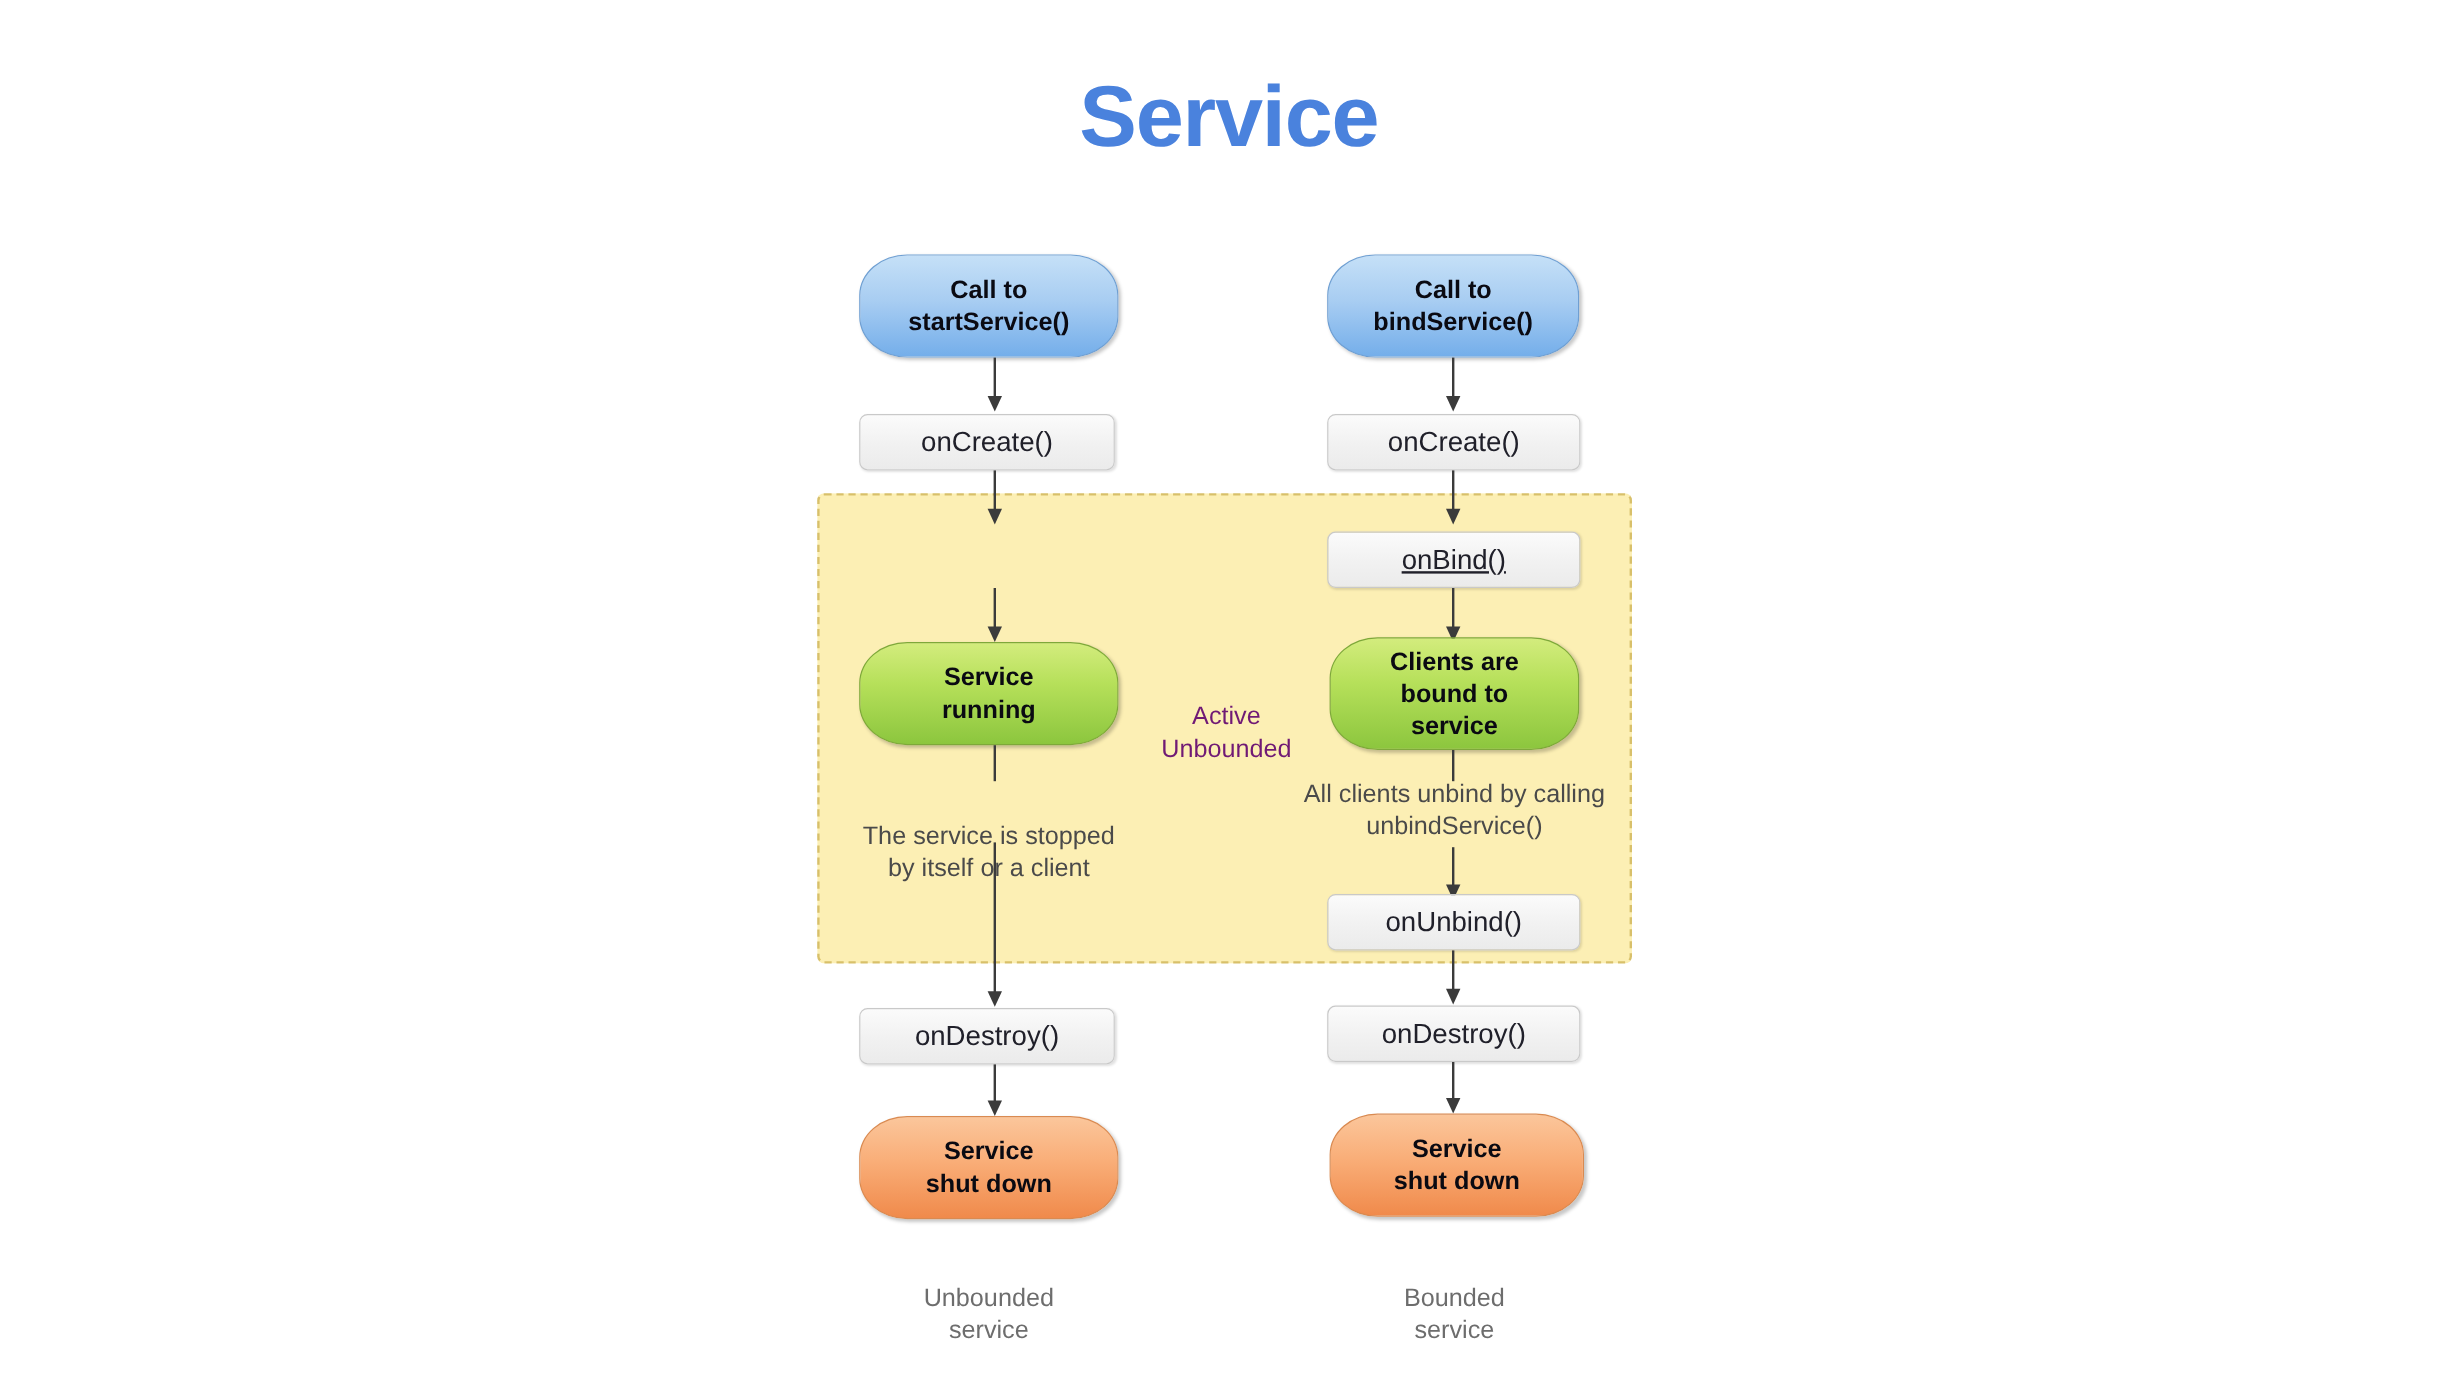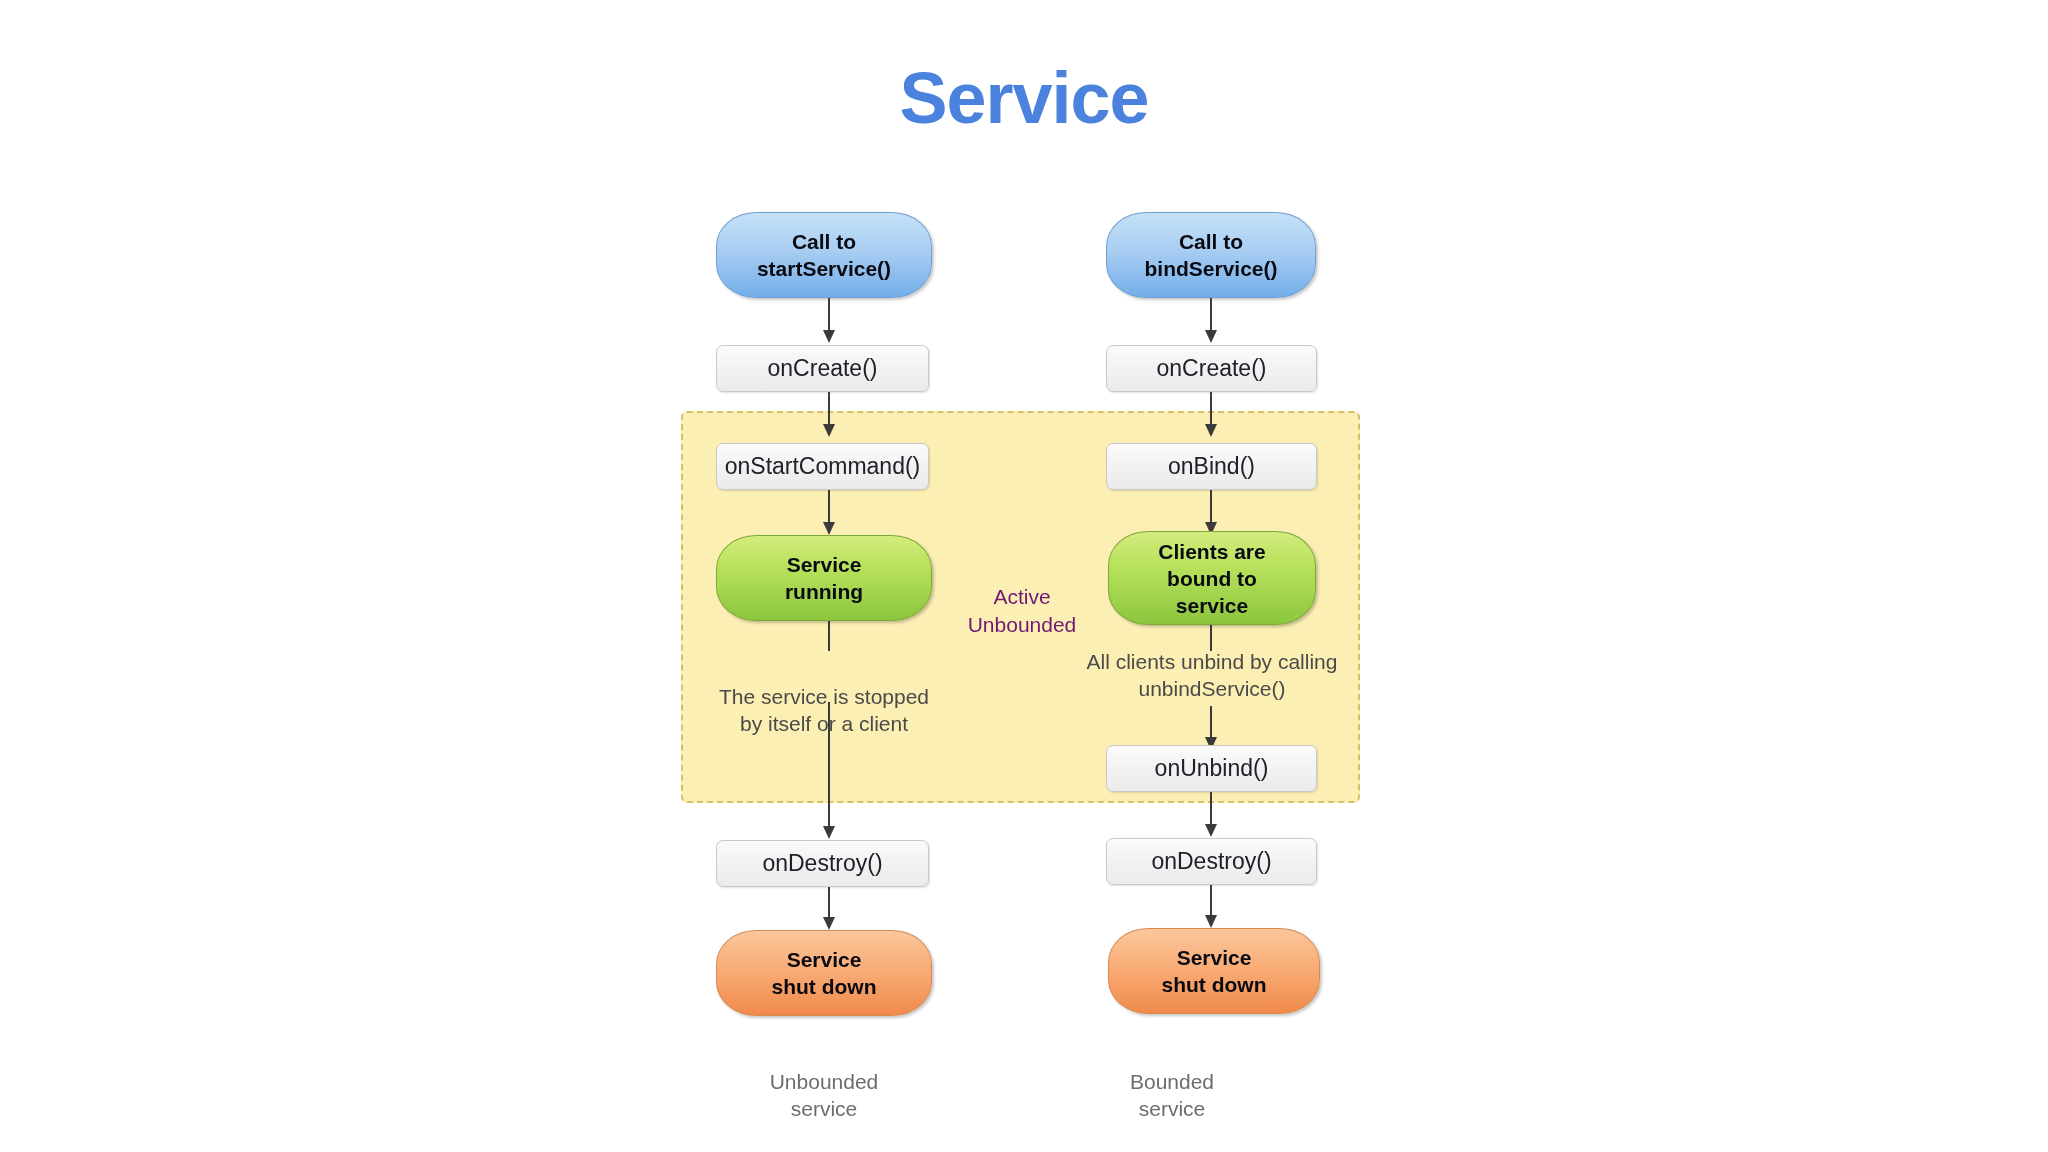--- a/index.html
+++ b/index.html
@@ -170,23 +170,20 @@
 
   <div class="node box-grey" style="left:716px; top:345px; width:213px; height:47px;">
     <span>onCreate()</span>
   </div>
 
   <svg class="connector" style="left:822px; top:392px; width:14px; height:46px;">
     <line x1="7" y1="0" x2="7" y2="34"></line>
     <polygon points="1,32 13,32 7,45"></polygon>
   </svg>
 
-  <div class="node box-grey" style="left:716px; top:443px; width:213px; height:47px;">
-    <span>onStartCommand()</span>
-  </div>
 
   <svg class="connector" style="left:822px; top:490px; width:14px; height:46px;">
     <line x1="7" y1="0" x2="7" y2="34"></line>
     <polygon points="1,32 13,32 7,45"></polygon>
   </svg>
 
   <div class="node box-green" style="left:716px; top:535px; width:216px; height:86px;">
     <div>
       <div>Service</div>
       <div>running</div>
@@ -242,21 +239,21 @@
 
   <div class="node box-grey" style="left:1106px; top:345px; width:211px; height:47px;">
     <span>onCreate()</span>
   </div>
 
   <svg class="connector" style="left:1204px; top:392px; width:14px; height:46px;">
     <line x1="7" y1="0" x2="7" y2="34"></line>
     <polygon points="1,32 13,32 7,45"></polygon>
   </svg>
 
-  <div class="node box-grey" style="left:1106px; top:443px; width:211px; height:47px;">
+  <div class="node box-grey" style="left:1106px; top:443px; width:211px; height:47px;text-decoration:underline;">
     <span>onBind()</span>
   </div>
 
   <svg class="connector" style="left:1204px; top:490px; width:14px; height:46px;">
     <line x1="7" y1="0" x2="7" y2="34"></line>
     <polygon points="1,32 13,32 7,45"></polygon>
   </svg>
 
   <div class="node box-green" style="left:1108px; top:531px; width:208px; height:94px;">
     <div>
@@ -298,18 +295,18 @@
     <polygon points="1,30 13,30 7,43"></polygon>
   </svg>
 
   <div class="node box-orange" style="left:1108px; top:928px; width:212px; height:86px;">
     <div>
       <div>Service</div>
       <div>shut down</div>
     </div>
   </div>
 
-  <div class="caption" style="left:1032px; top:1052px; width:280px;text-align:center;">
+  <div class="caption" style="left:1072px; top:1052px; width:280px;text-align:center;">
     <div>Bounded</div>
     <div>service</div>
   </div>
 
 </div>
 
 </body></html>

